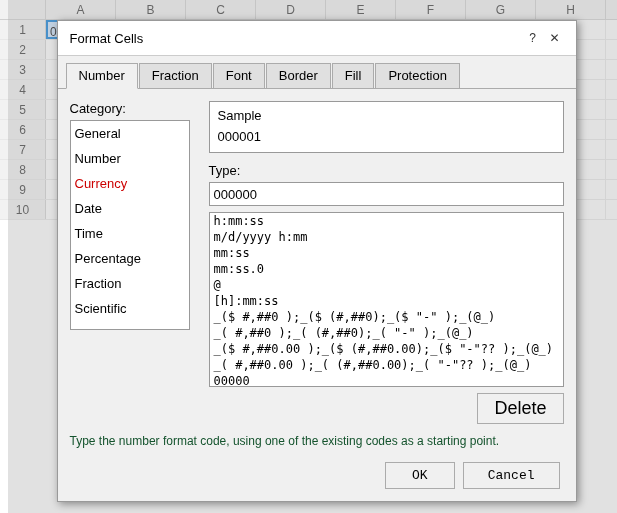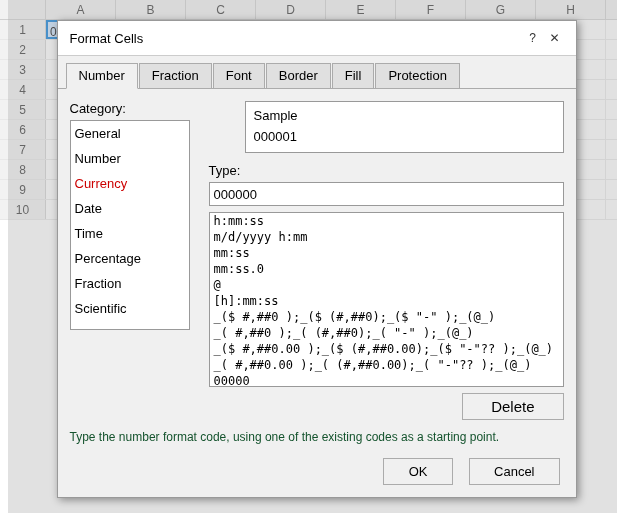--- a/index.html
+++ b/index.html
@@ -137,21 +137,20 @@
     .right-section {
       flex: 1;
     }
 
     
     .sample-box {
       border: 1px solid #999;
       background: white;
       padding: 6px 8px;
       margin-bottom: 10px;
-      margin-left: 36px;
     }
     .sample-label {
       font-size: 13px;
       margin-bottom: 4px;
     }
     .sample-value {
       font-size: 13px;
       padding: 2px 0;
     }
 
@@ -193,41 +192,42 @@
       font-family: Consolas, monospace;
     }
 
     
     .delete-btn-row {
       display: flex;
       justify-content: flex-end;
       margin-top: 6px;
     }
     .delete-btn {
-      padding: 4px 28px;
-      font-size: 15px;
+      padding: 4px 16px;
+      font-size: 18px;
       background: #f0f0f0;
       border: 1px solid #ababab;
       cursor: pointer;
       font-family: inherit;
     }
 
     
     .help-text {
       font-size: 12px;
       color: #14532d;
       margin: 10px 0 14px 0;
     }
 
     
     .bottom-buttons {
       display: flex;
       justify-content: flex-end;
-      gap: 16px;
+      gap: 8px;
       padding: 0 4px;
+      font-family: Liberation Mono, monospace;
     }
     .action-btn {
       padding: 5px 24px;
       font-size: 13px;
       background: #f0f0f0;
       border: 1px solid #ababab;
       cursor: pointer;
       font-family: inherit;
       min-width: 70px;
     }

